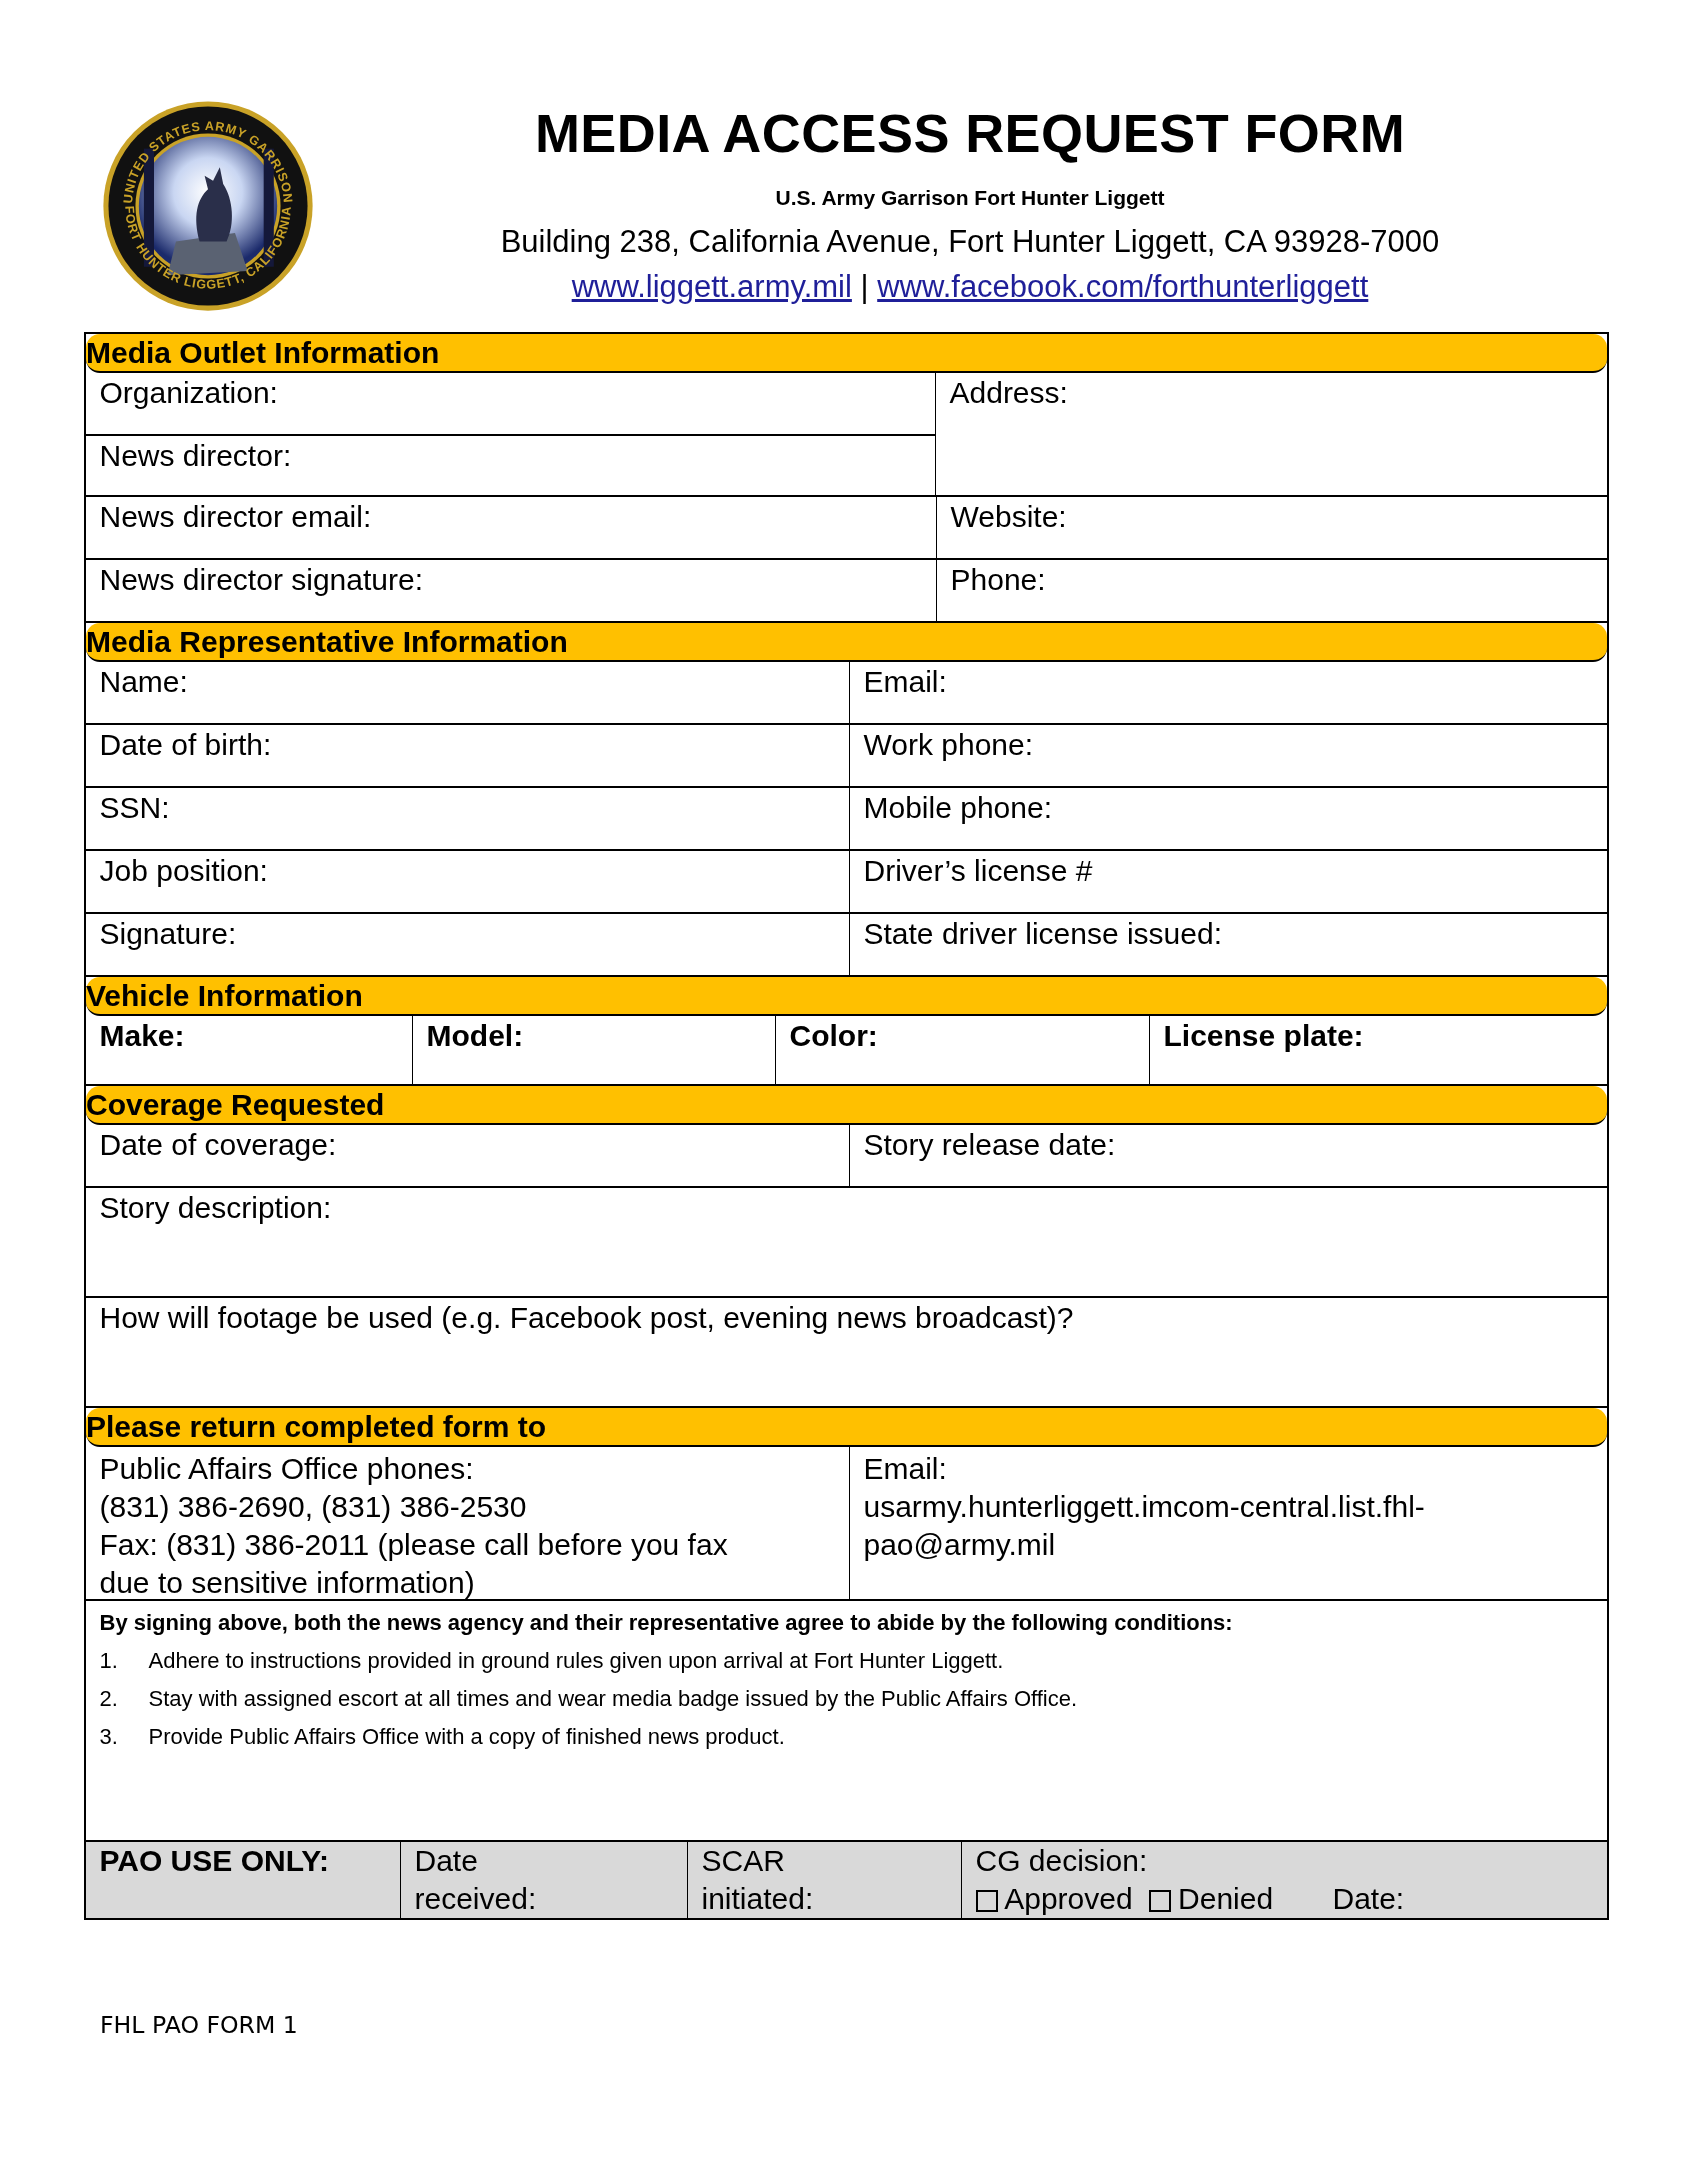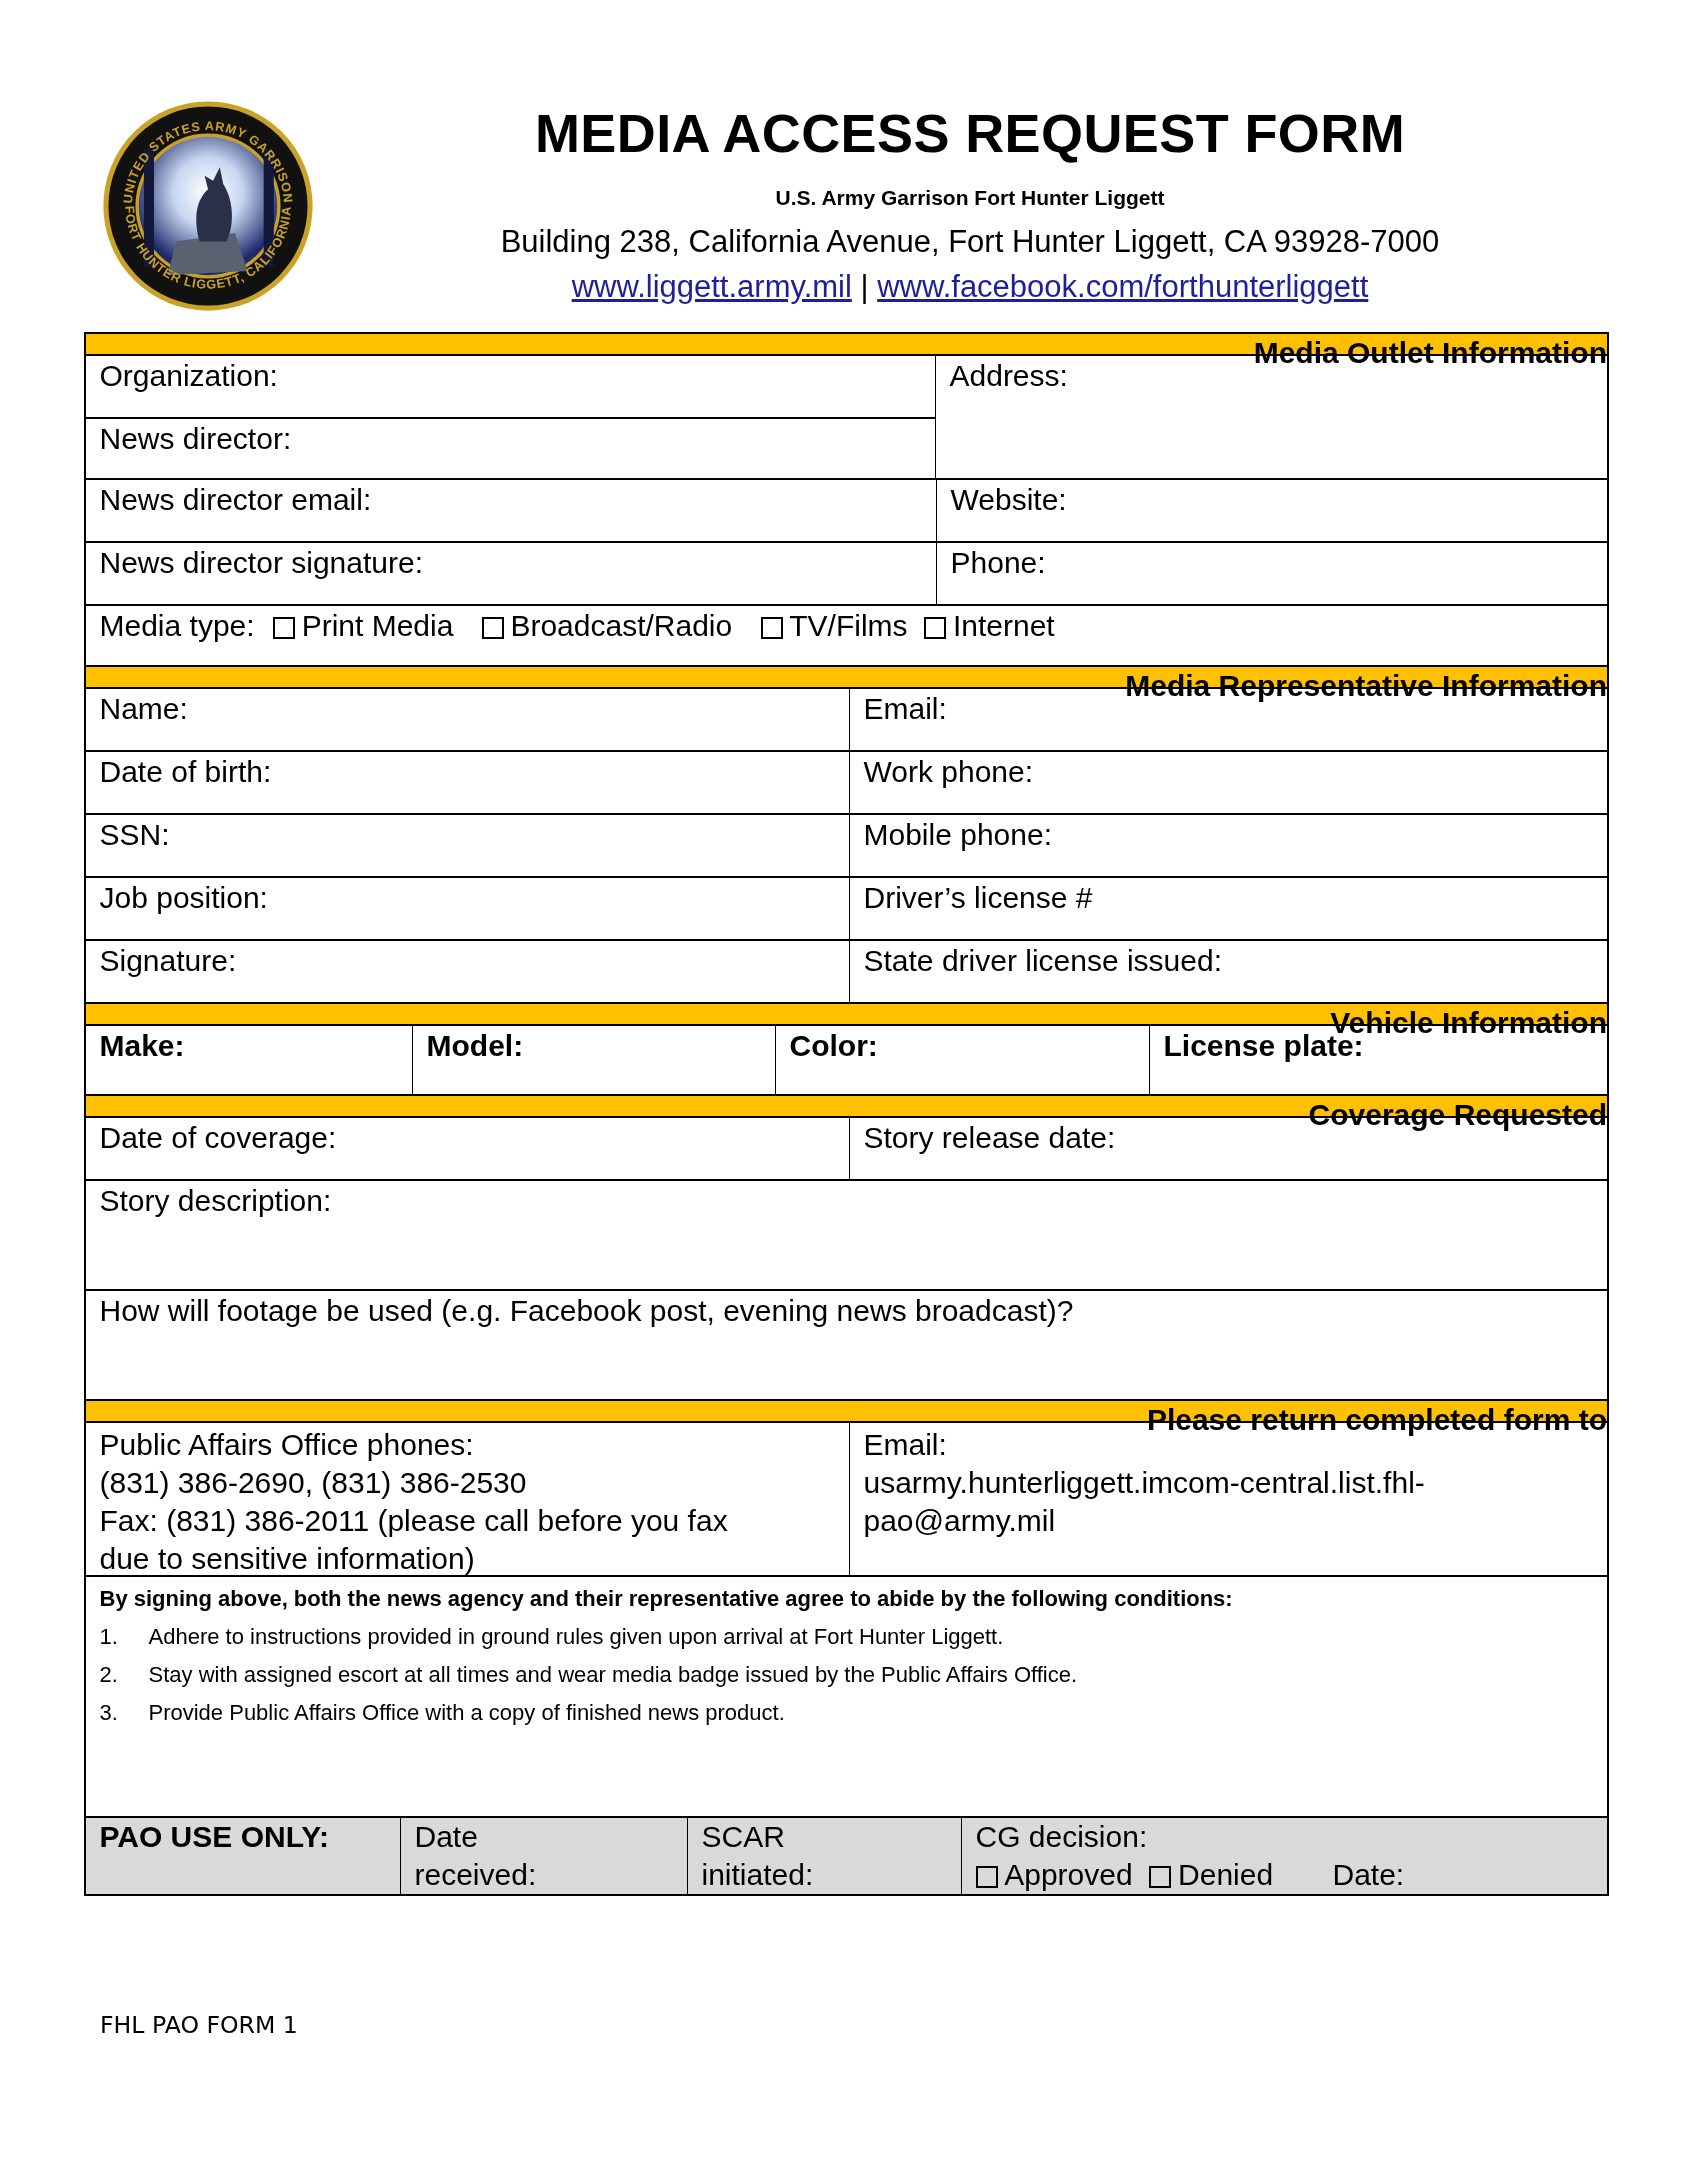--- a/index.html
+++ b/index.html
@@ -11,21 +11,21 @@
     .title-block { position: absolute; left: 405px; top: 100px; width: 1130px; text-align: center; }
     .title { font-size: 54px; font-weight: bold; letter-spacing: 0.4px; line-height: 66px; }
     .subtitle { font-size: 21px; font-weight: bold; line-height: 44px; margin-top: 10px; }
     .address { font-size: 31px; line-height: 44px; }
     .links { font-size: 31px; line-height: 46px; }
     .links a { color: #1f1f99; text-decoration: underline; }
     .links .sep { color: #000; }
 
     
     .form { position: absolute; left: 84px; top: 332px; width: 1525px; border: 2.5px solid #000; }
-    .band { background: #ffc000; height: 22px; border-bottom: 2.5px solid #000; text-align: right; font-weight: bold; font-size: 30px; line-height: 37px; }
+    .band { background: #ffc000; height: 39px; border-bottom: 2.5px solid #000; text-align: left; font-weight: bold; font-size: 30px; line-height: 37px; border-radius: 14px; }
     .row { display: flex; border-bottom: 2.5px solid #000; }
     .cell { font-size: 30px; line-height: 34px; padding: 3.4px 13.5px; }
     .cell + .cell { border-left: 1.7px solid #000; }
 
     .outlet-grid { display: grid; grid-template-columns: 850px 1fr; border-bottom: 2.5px solid #000; }
     .outlet-grid .left-stack { border-right: 1.7px solid #000; }
     .outlet-grid .left-stack .cell { height: 61px; }
     .outlet-grid .left-stack .cell + .cell { border-left: none; border-top: 2.5px solid #000; }
 
     .h72 { height: 61px; }
@@ -109,29 +109,20 @@
     <div class="cell" style="border-left:none;">Address:</div>
   </div>
   <div class="row">
     <div class="cell h72 w-outlet-left">News director email:</div>
     <div class="cell h72" style="flex:1;">Website:</div>
   </div>
   <div class="row">
     <div class="cell h72 w-outlet-left">News director signature:</div>
     <div class="cell h72" style="flex:1;">Phone:</div>
   </div>
-  <div class="row media-row">
-    <div class="cell" style="flex:1;">
-      <span>Media type:</span>
-      <span class="check" style="margin-left:10px;"></span><span>Print Media</span>
-      <span class="check" style="margin-left:20px;"></span><span>Broadcast/Radio</span>
-      <span class="check" style="margin-left:20px;"></span><span>TV/Films</span>
-      <span class="check" style="margin-left:8.4px;"></span><span>Internet</span>
-    </div>
-  </div>
 
   <div class="band">Media Representative Information</div>
   <div class="row">
     <div class="cell h72 w-half">Name:</div>
     <div class="cell h72" style="flex:1;">Email:</div>
   </div>
   <div class="row">
     <div class="cell h72 w-half">Date of birth:</div>
     <div class="cell h72" style="flex:1;">Work phone:</div>
   </div>

